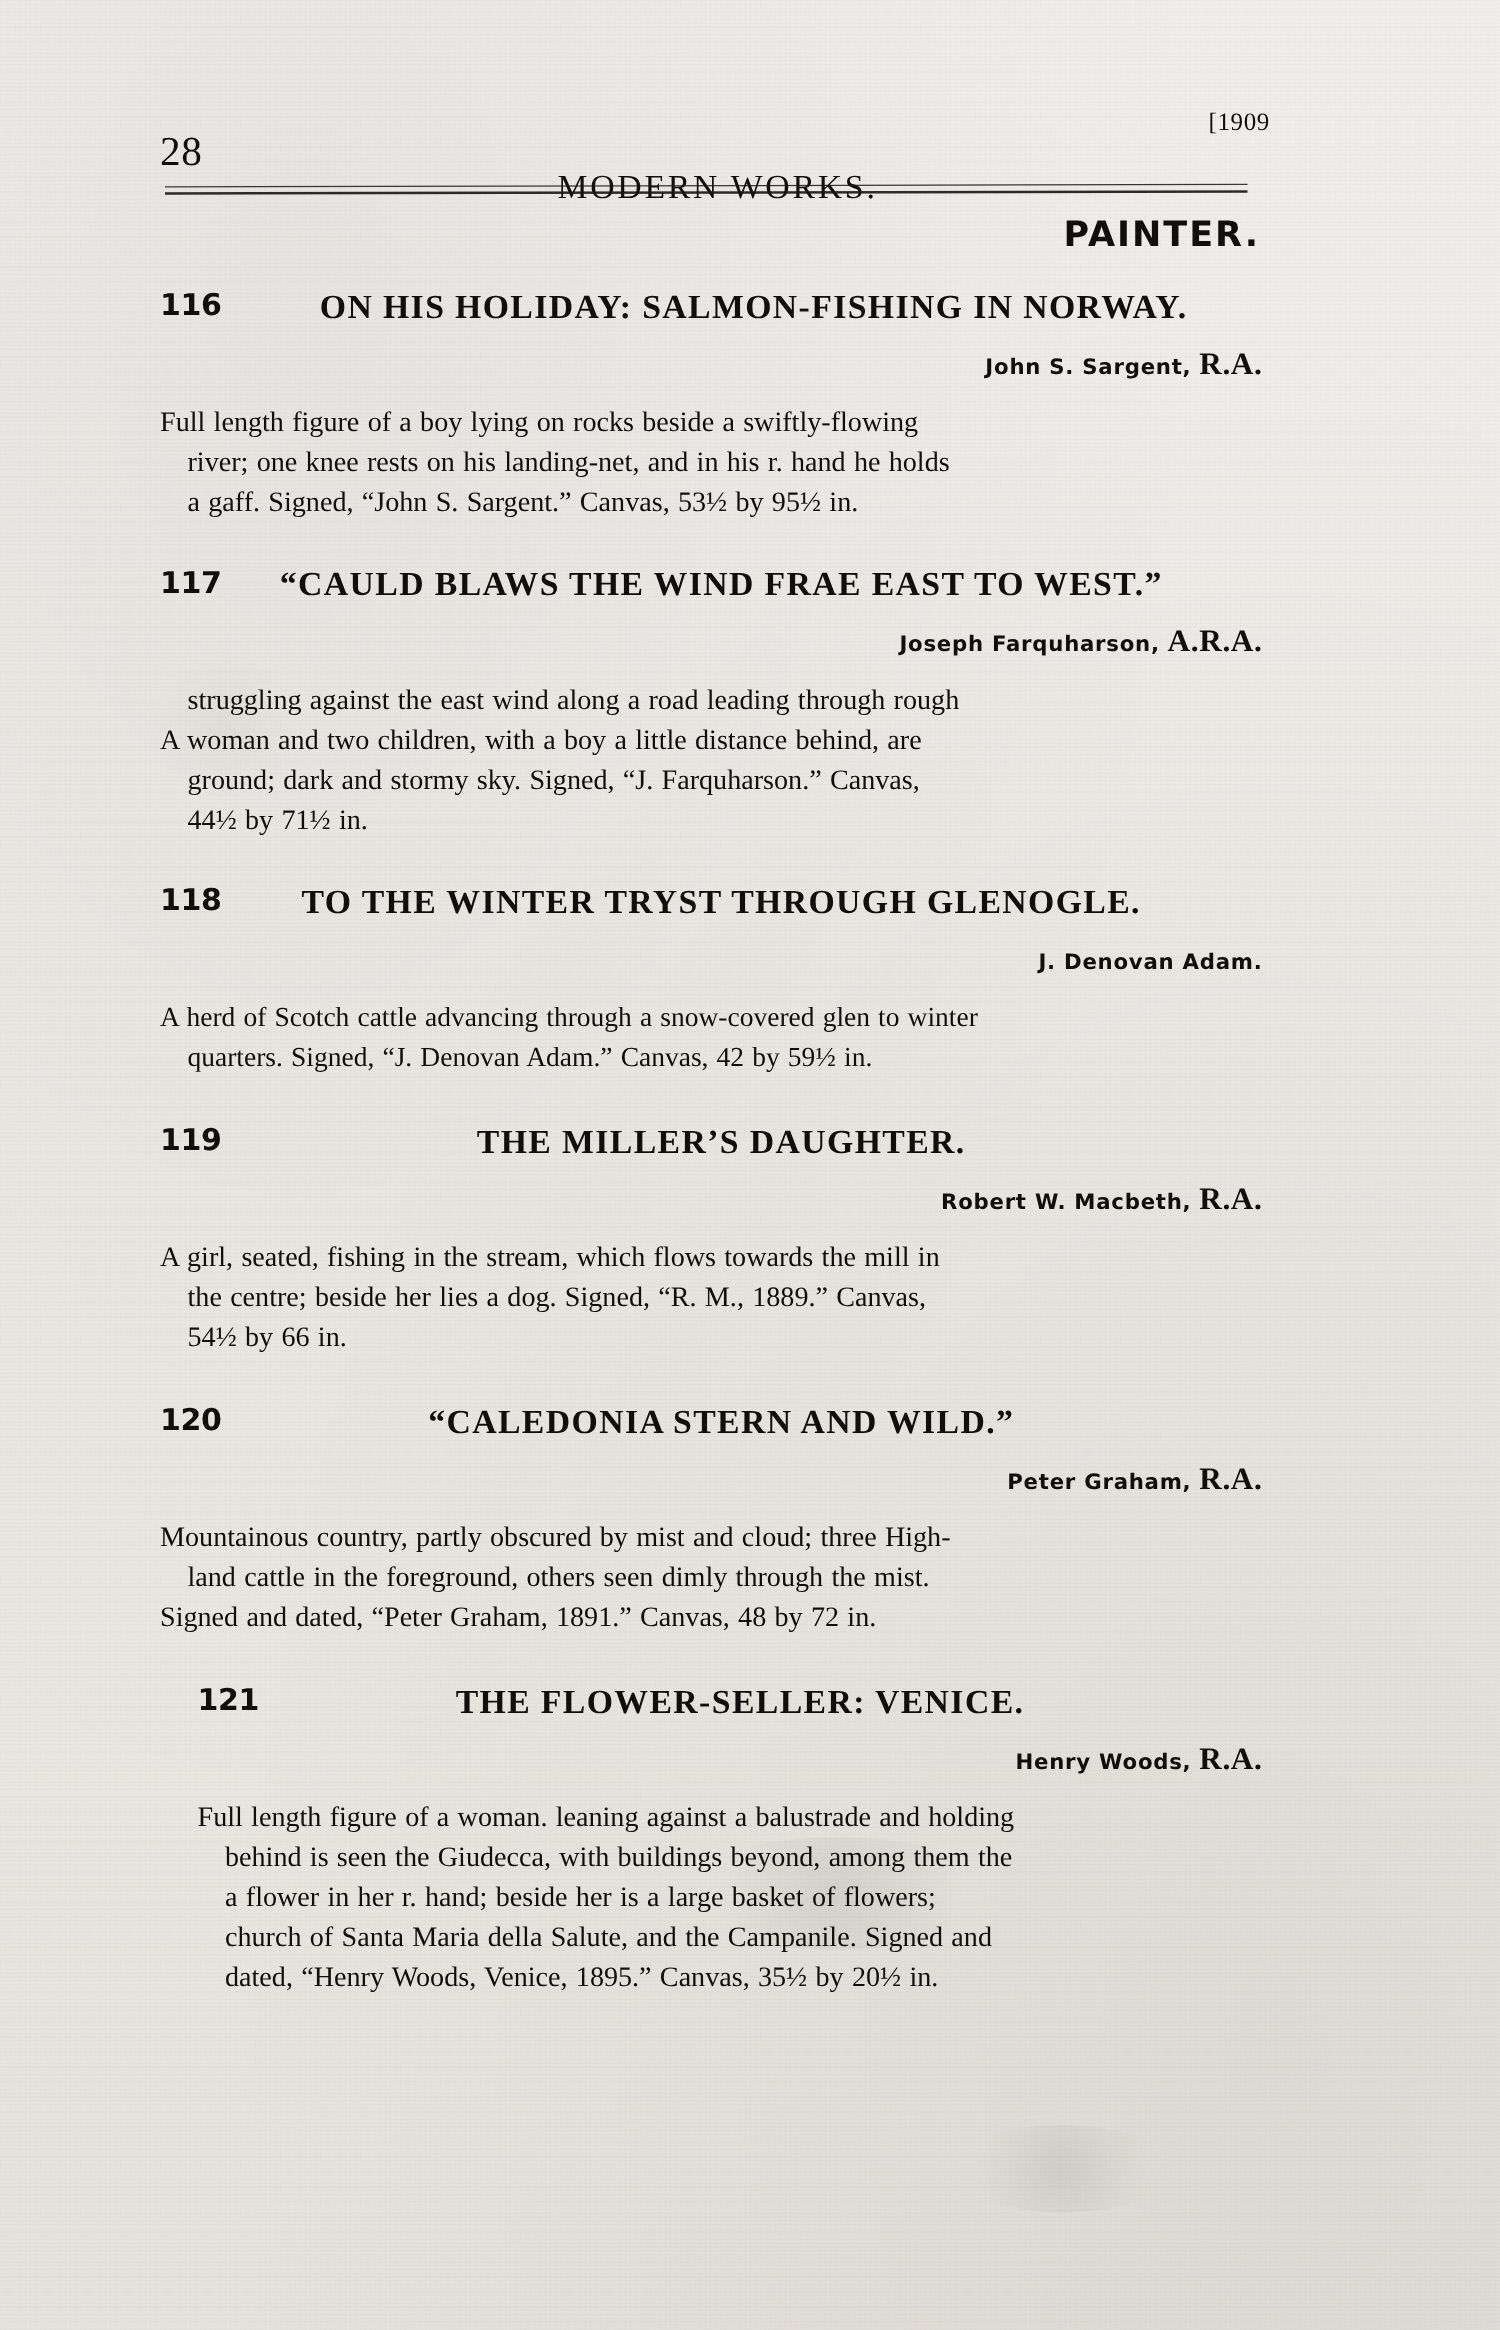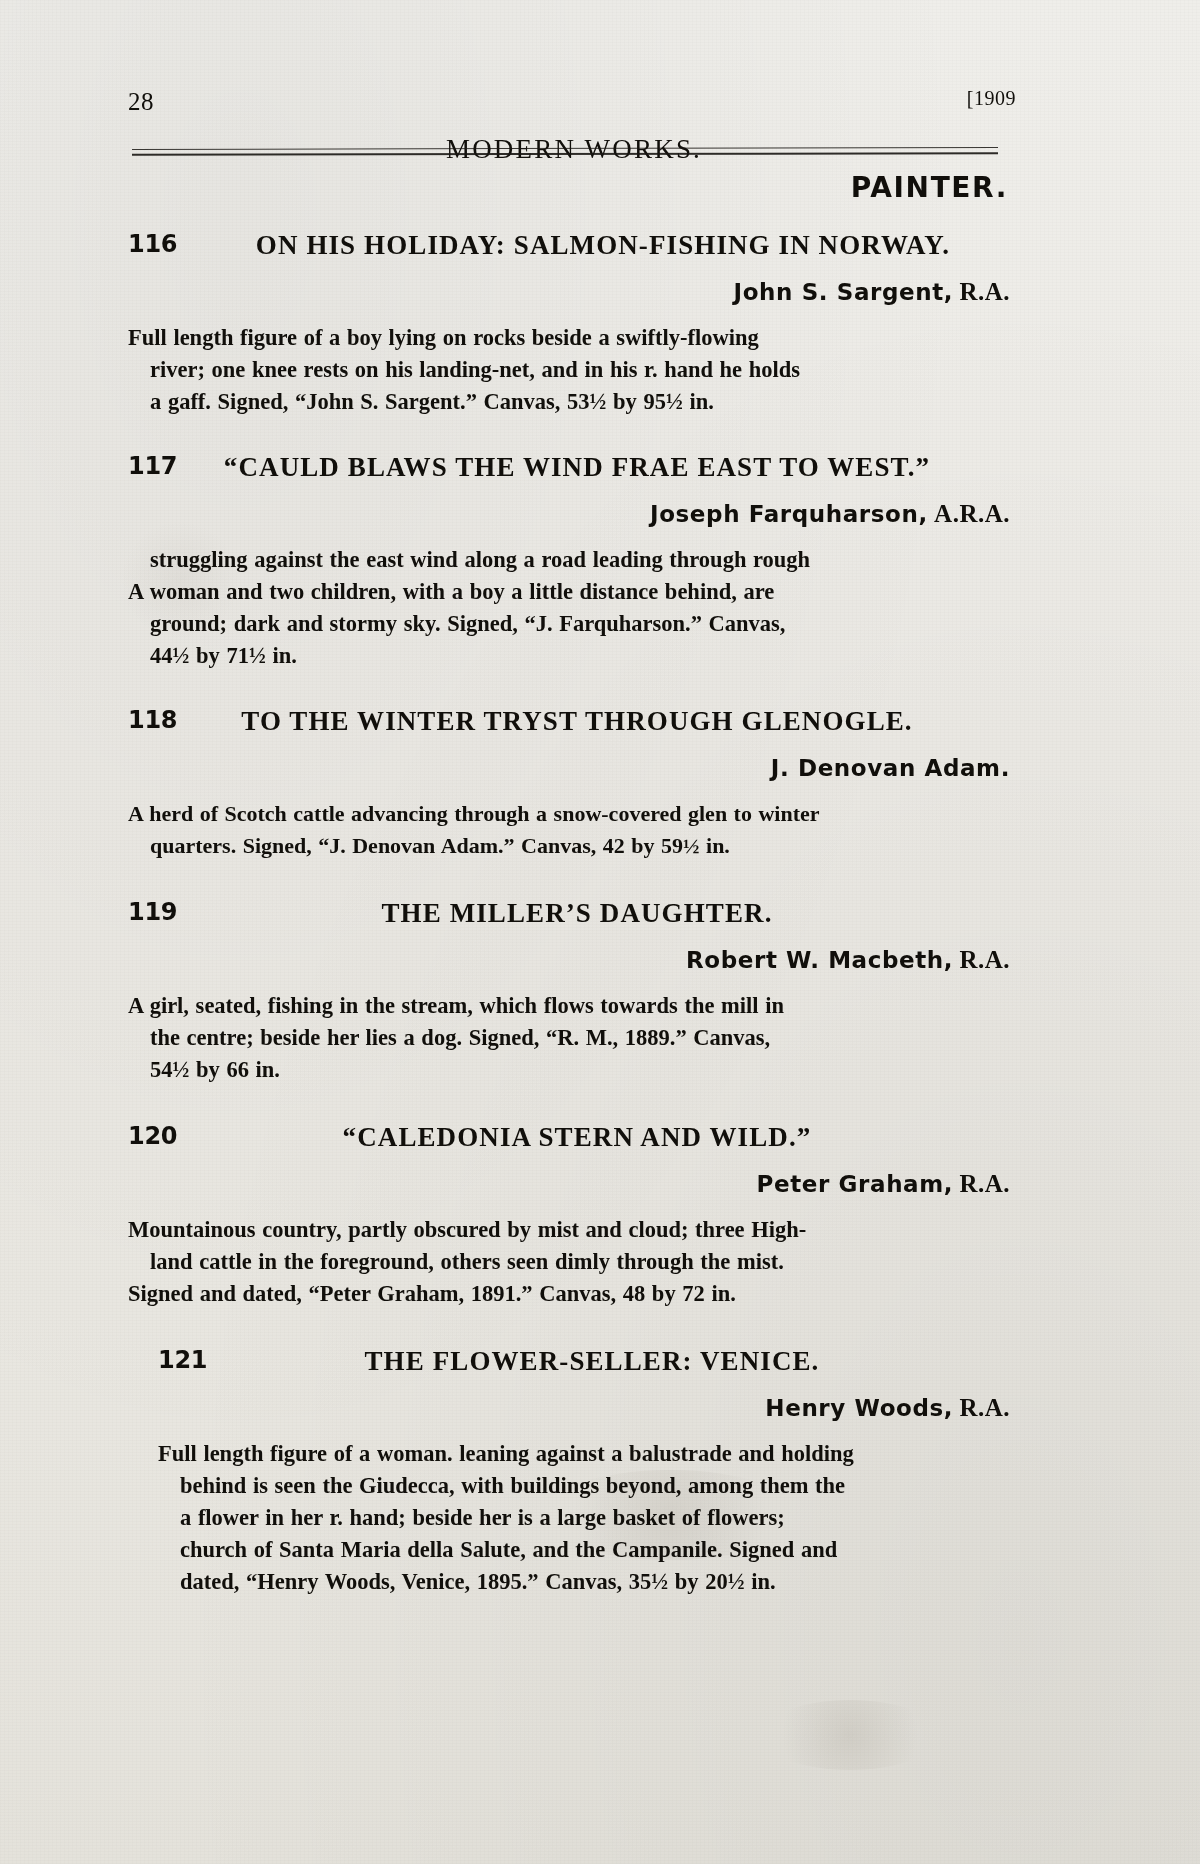--- a/index.html
+++ b/index.html
@@ -46,22 +46,22 @@
 
   
   .runhead {
     position: relative;
     height: 52px;
     margin-top: 86px;
   }
   .folio {
     position: absolute;
     left: 0;
-    top: 2px;
-    font-size: 25px;
+    top: 18px;
+    font-size: 33px;
     letter-spacing: .5px;
     text-align: right;
   }
   .runtitle {
     position: absolute;
     left: 0;
     right: 0;
     top: 0;
     text-align: center;
     font-size: 27px;
@@ -134,38 +134,37 @@
   .artist {
     text-align: right;
     margin-top: 14px;
     margin-right: -10px;
     font-size: 25px;
     white-space: nowrap;
   }
   .artist .nm {
     font-family: "DejaVu Sans", "Liberation Sans", sans-serif;
     font-weight: bold;
-    font-size: 23px;
+    font-size: 17px;
     letter-spacing: .6px;
   }
   .artist .suffix {
     font-family: "Liberation Serif", serif;
     font-weight: bold;
     font-size: 25px;
     letter-spacing: .5px;
   }
 
   .desc {
     margin-top: 16px;
     font-size: 22.5px;
     line-height: 32px;
     text-align: justify;
     text-align-last: left;
     word-spacing: 1px;
-    font-weight: bold;
   }
   .desc .ln {
     display: block;
     white-space: nowrap;
   }
   .desc .ln.ind { padding-left: 22px; }
 
   
   .content { filter: contrast(1.04); }
 </style>

